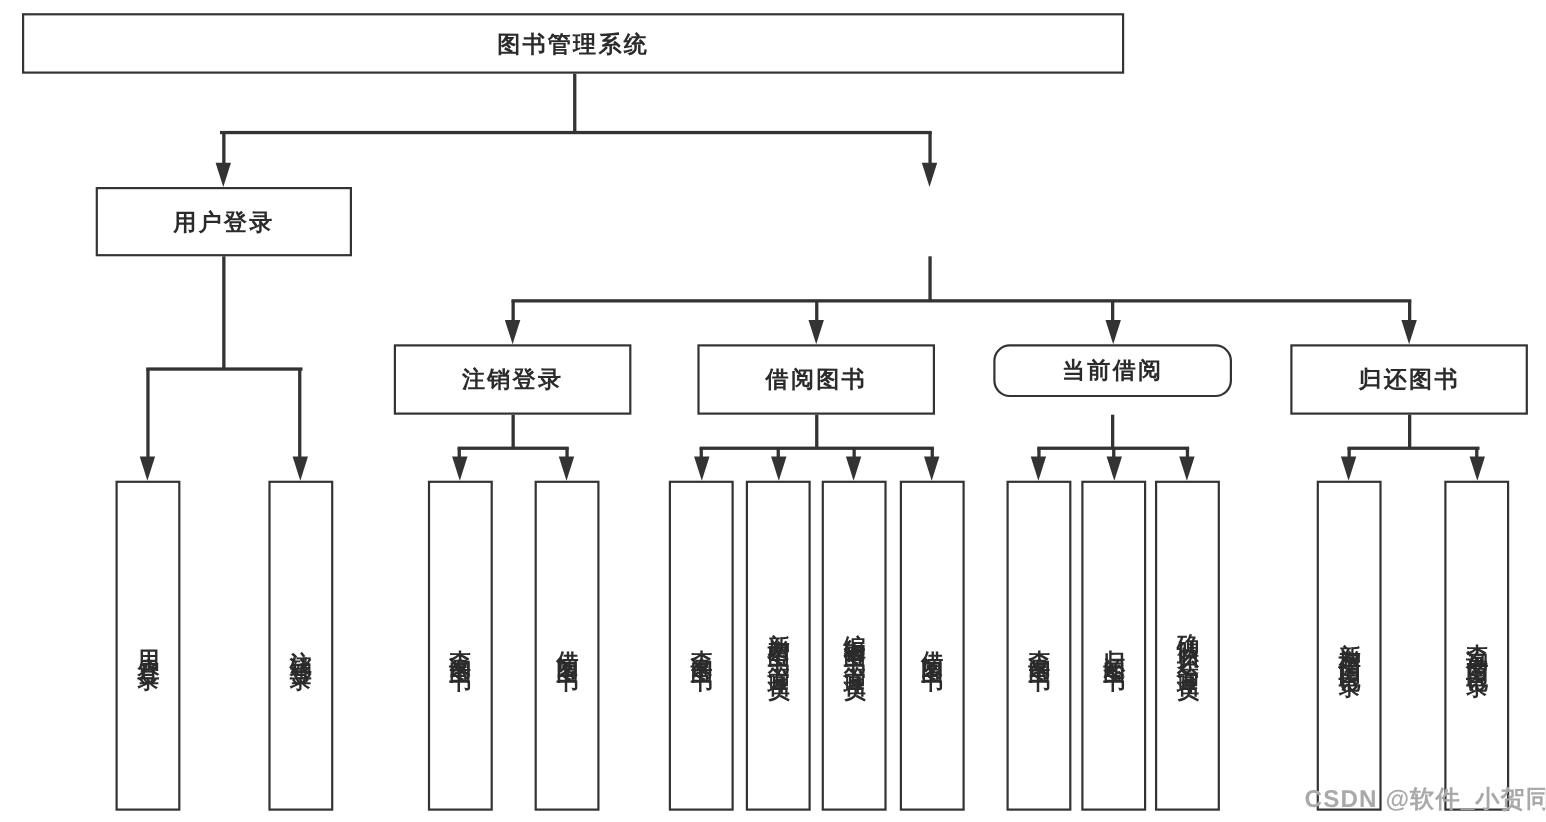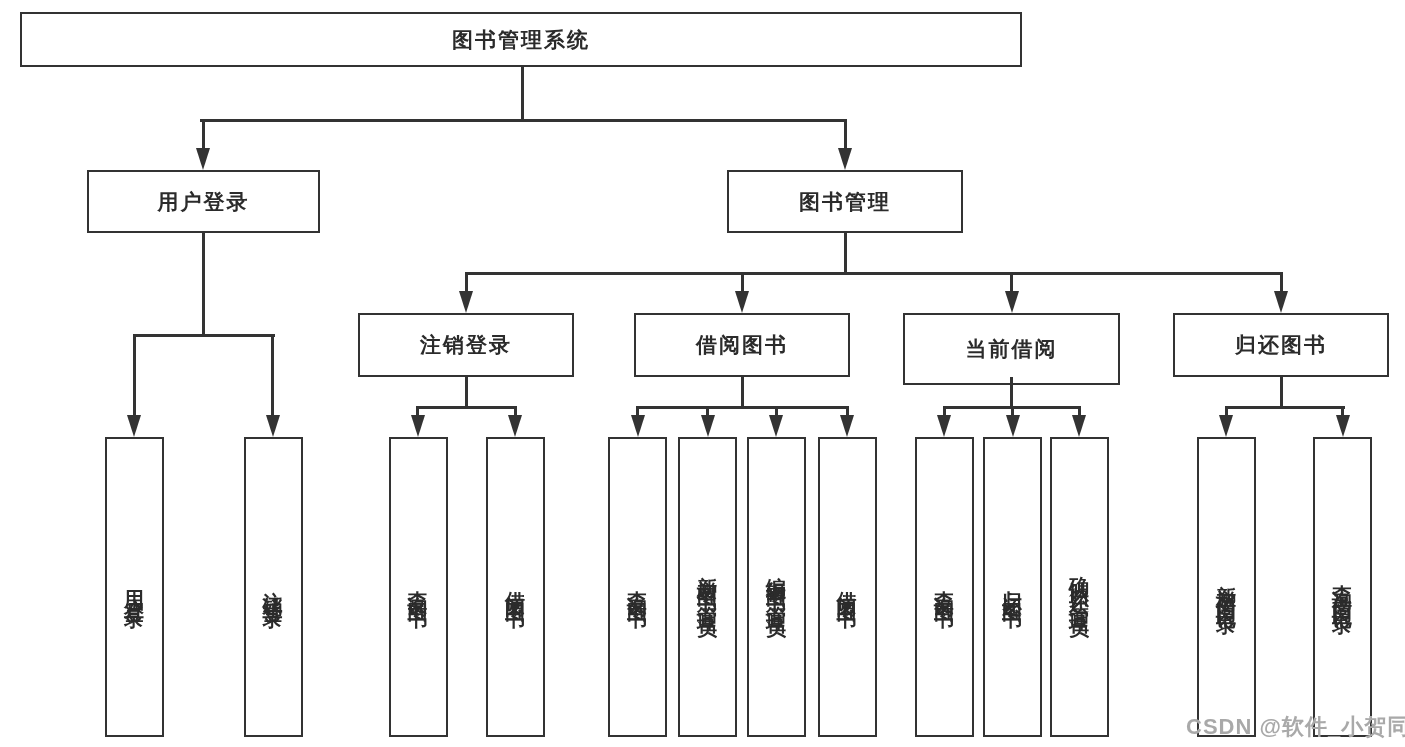--- a/index.html
+++ b/index.html
@@ -51,37 +51,36 @@
 <div class="stage">
 
   <div class="box" style="left:20px;top:12px;width:1002px;height:55px;">图书管理系统</div>
 
   <div class="vline" style="left:520.5px;top:67px;height:53px;"></div>
   <div class="hline" style="left:200px;top:118.5px;width:647px;"></div>
   <div class="drop" style="left:196px;top:120px;height:50px;"></div>
   <div class="drop" style="left:838px;top:120px;height:50px;"></div>
 
   <div class="box" style="left:87px;top:170px;width:233px;height:63px;">用户登录</div>
-  <div class="box" style="left:727px;top:170px;width:236px;height:63px;">图书管理</div>
 
   <div class="vline" style="left:201.5px;top:233px;height:102px;"></div>
   <div class="hline" style="left:132.5px;top:333.5px;width:142px;"></div>
   <div class="drop" style="left:127px;top:335px;height:102px;"></div>
   <div class="drop" style="left:265.5px;top:335px;height:102px;"></div>
 
   <div class="vline" style="left:843.5px;top:233px;height:40px;"></div>
   <div class="hline" style="left:464.5px;top:271.5px;width:818px;"></div>
   <div class="drop" style="left:459px;top:273px;height:40px;"></div>
   <div class="drop" style="left:735px;top:273px;height:40px;"></div>
   <div class="drop" style="left:1004.5px;top:273px;height:40px;"></div>
   <div class="drop" style="left:1274px;top:273px;height:40px;"></div>
 
   <div class="box" style="left:358px;top:313px;width:216px;height:64px;">注销登录</div>
   <div class="box" style="left:634px;top:313px;width:216px;height:64px;">借阅图书</div>
-  <div class="box" style="left:903px;top:313px;width:217px;height:72px;">当前借阅</div>
+  <div class="box" style="left:903px;top:313px;width:217px;height:48px;border-radius:15px;">当前借阅</div>
   <div class="box" style="left:1173px;top:313px;width:216px;height:64px;">归还图书</div>
 
   <div class="vline" style="left:464.5px;top:377px;height:30px;"></div>
   <div class="hline" style="left:416px;top:405.5px;width:101px;"></div>
   <div class="drop" style="left:410.5px;top:407px;height:30px;"></div>
   <div class="drop" style="left:508px;top:407px;height:30px;"></div>
 
   <div class="vline" style="left:740.5px;top:377px;height:30px;"></div>
   <div class="hline" style="left:636px;top:405.5px;width:212.5px;"></div>
   <div class="drop" style="left:630.5px;top:407px;height:30px;"></div>

